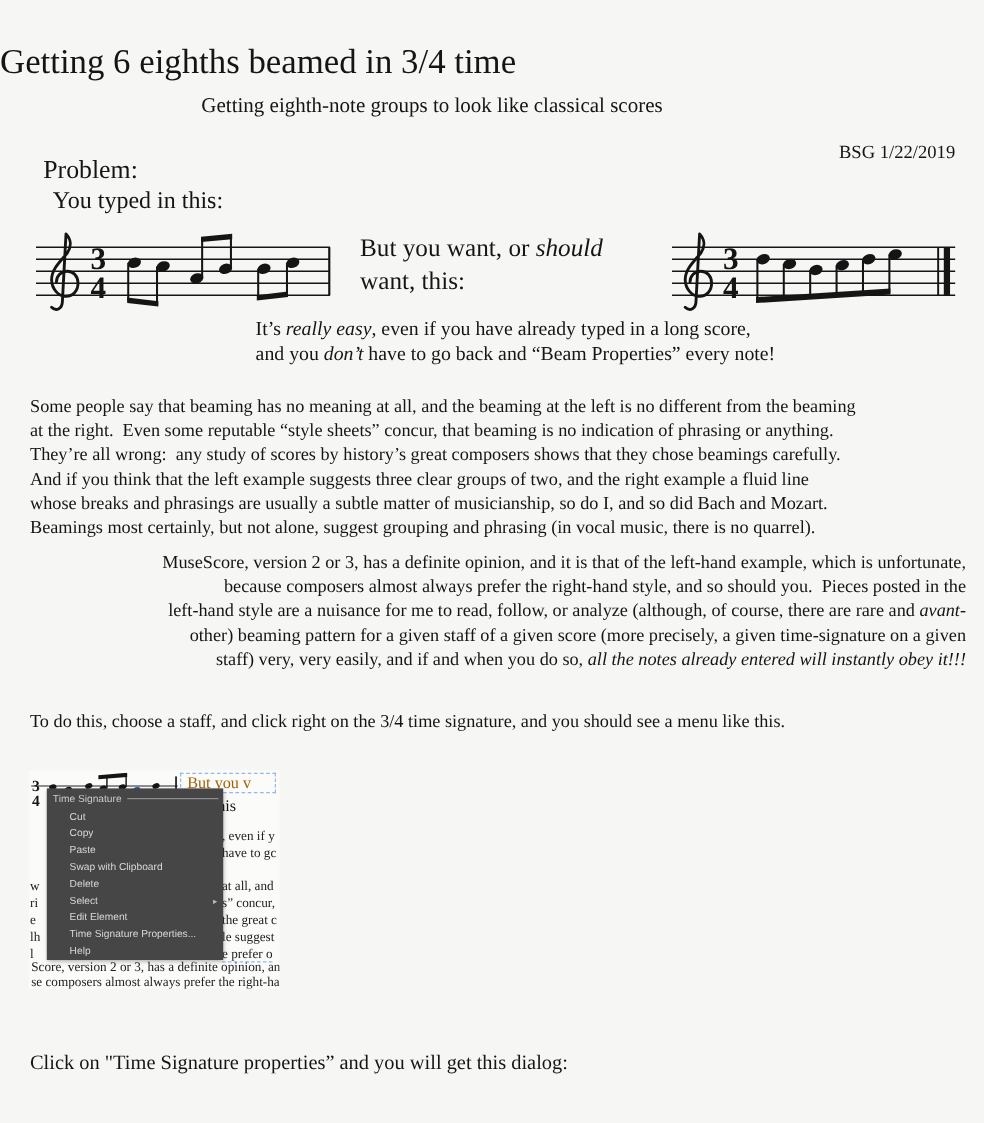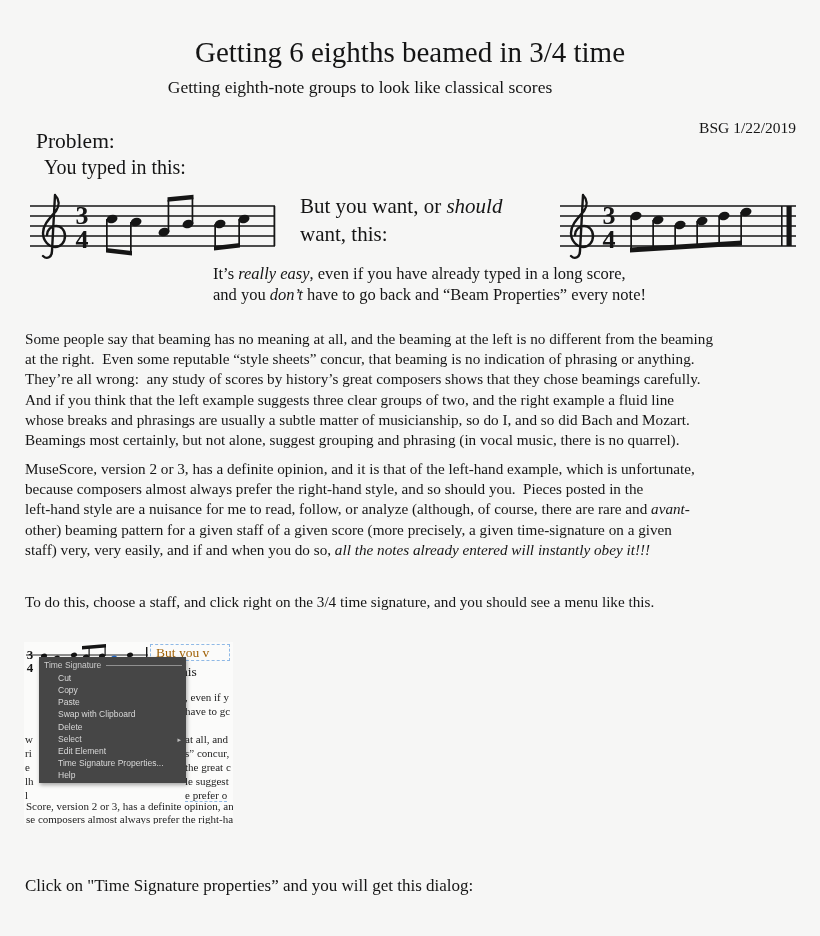--- a/index.html
+++ b/index.html
@@ -14,32 +14,32 @@
     position:relative;
     background:#f6f6f5;
     color:#151515;
     font-family:"Liberation Serif", serif;
     overflow:hidden;
   }
   .abs{position:absolute;}
   .tline{white-space:pre;}
   .it{font-style:italic;}
 
-  .title{top:36px;left:0;width:820px;text-align:center;font-size:29px;}
+  .title{top:36px;left:0;width:820px;font-size:29px;}
   .subtitle{top:77px;left:0;width:720px;text-align:center;font-size:17.5px;}
   .byline{top:119px;right:24px;font-size:15.5px;}
   .problem{top:129px;left:36px;font-size:21.5px;}
   .typed{top:156px;left:44px;font-size:20px;}
 
   .want{top:192px;left:300px;font-size:21px;line-height:28px;}
   .easy{top:264px;left:213px;font-size:16.5px;line-height:20.5px;}
 
   .para{left:25px;width:780px;font-size:15.2px;line-height:20.2px;}
   .para1{top:329px;}
-  .para2{top:459px;}
+  .para2{top:459px;text-align:right;}
   .para3{top:592px;}
   .closing{top:876px;left:25px;font-size:17px;}
 
   .score{overflow:visible;}
 
   
   .shot{
     top:642px;left:24px;width:209px;height:182px;
     overflow:hidden;background:#fbfbfa;
     font-family:"Liberation Serif", serif;
@@ -48,21 +48,21 @@
   .shot .frag.dash-u{border-bottom:1px dashed var(--selection-dash);}
   .sel-box{
     position:absolute;left:126px;top:2px;width:80px;height:17px;
     border:1px dashed var(--selection-dash);
     font-size:13.5px;padding-left:5px;color:#a16207;white-space:pre;
   }
   .line2-frag{position:absolute;left:130px;top:22px;font-size:13.5px;white-space:pre;color:#111;}
 
   
   .menu{
-    position:absolute;left:15px;top:15px;width:147px;height:126px;
+    position:absolute;left:15px;top:15px;width:147px;height:143px;
     background:var(--menu-bg);
     box-shadow:1px 2px 4px rgba(0,0,0,.35);
     display:flex;flex-direction:column;
     font-family:"Liberation Sans", sans-serif;
     z-index:3;
   }
   .menu-header{
     display:flex;align-items:center;
     padding:3px 4px 1px 5px;
     font-size:8.5px;color:#cccccc;white-space:pre;

